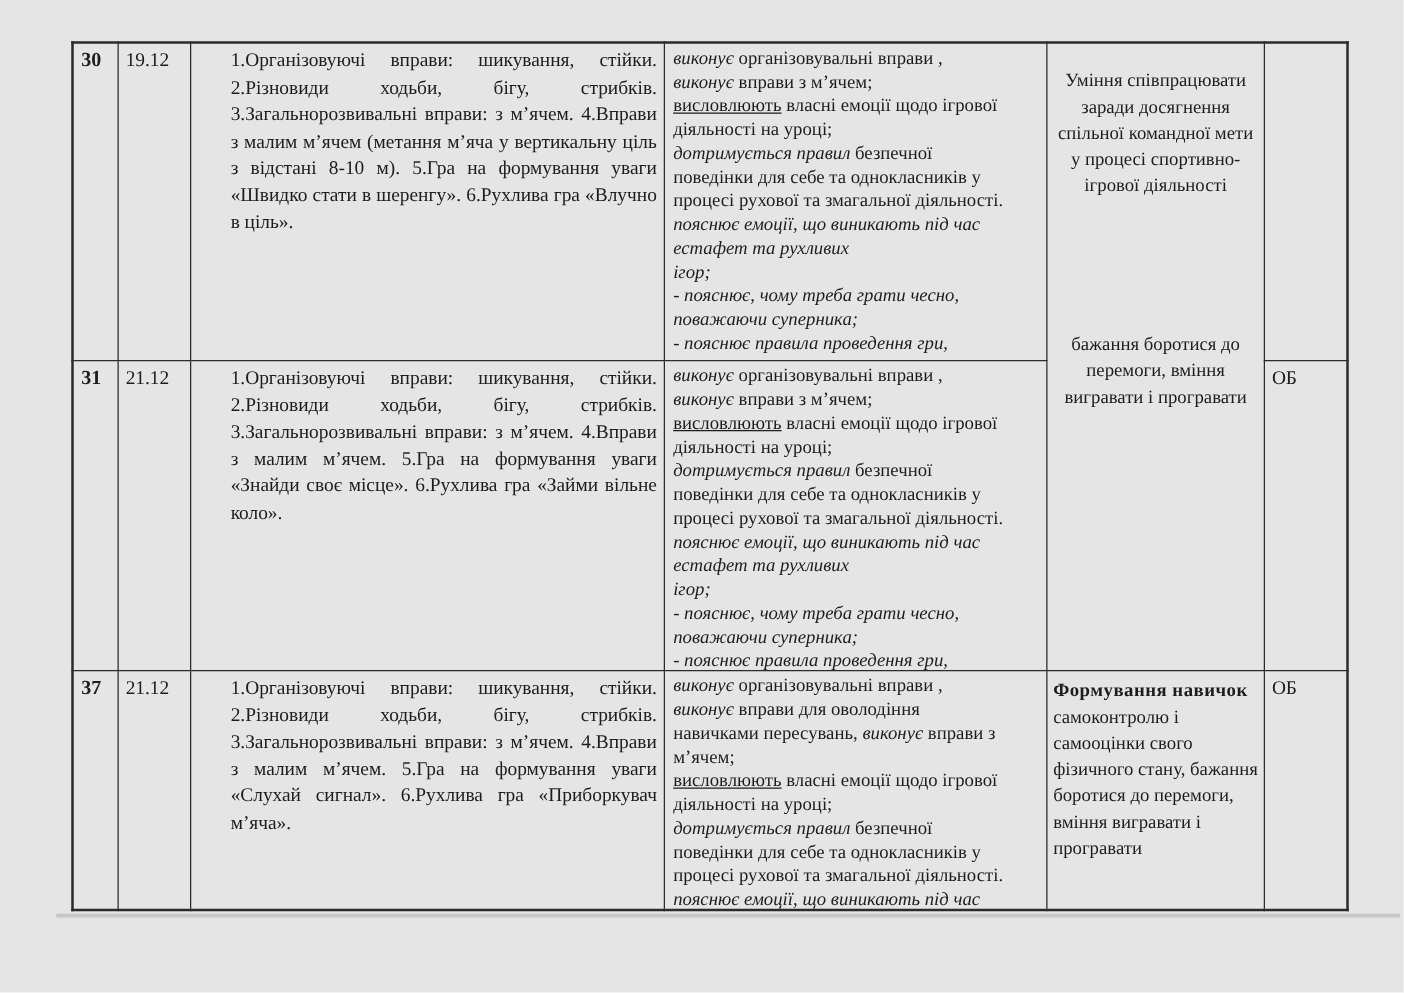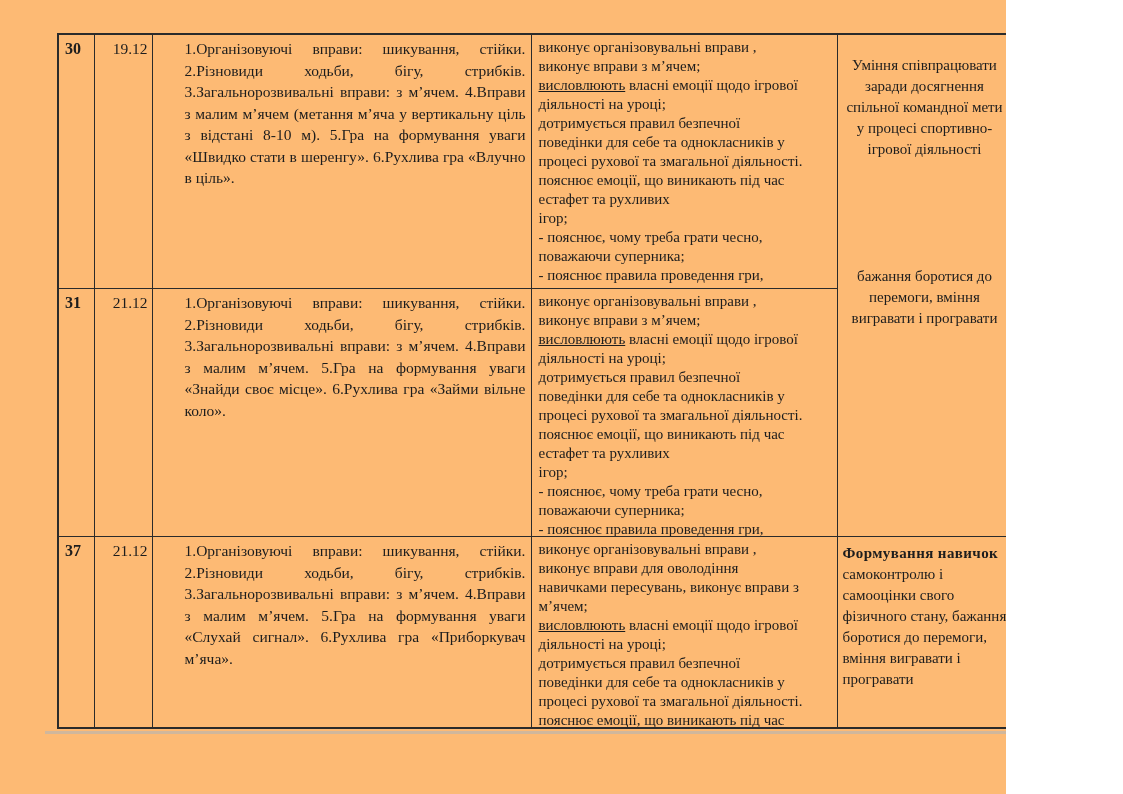--- a/index.html
+++ b/index.html
@@ -1,19 +1,19 @@
 <!DOCTYPE html>
 <html><head>
 <meta charset="utf-8">
 <style>
   html,body{margin:0;padding:0;background:#ffffff;}
   .page{
     position:relative;
-    width:1006px;height:794px;
-    background:#fdba74;
+    width:1123px;height:794px;
+    background:#e5e5e5;
     font-family:"Liberation Serif","DejaVu Serif",serif;
     color:#1d1d1d;
     overflow:hidden;
   }
   table.plan{
     position:absolute;left:57px;top:33px;
     width:1020px;
     border-collapse:collapse;
     table-layout:fixed;
   }
@@ -26,29 +26,29 @@
   .cin{
     box-sizing:border-box;
     overflow:hidden;
     padding:3px 4px 0 6px;
   }
   .h-r1{height:253px;}
   .h-r2{height:247px;}
   .h-r3{height:190px;}
   .h-merged{height:501px;text-align:center;}
   .c-num{font-weight:bold;font-size:16px;line-height:21px;}
-  .c-date{font-size:15.5px;line-height:21px;text-align:right;}
+  .c-date{font-size:15.5px;line-height:21px;}
   .c-content{font-size:15.5px;line-height:21.5px;text-align:justify;padding-right:5px;padding-left:32px;}
   .c-out{font-size:15px;line-height:19px;padding-left:7px;}
   .c-skill{font-size:15px;line-height:21px;padding-left:5px;padding-right:4px;}
   .c-mark{font-size:15.5px;line-height:21px;}
   .skill-p1{margin:17px 0 0 0;}
   .skill-p2{margin:106px 0 0 0;}
   .skill-p3{margin:3px 0 0 0;}
-  .run-i{}
+  .run-i{font-style:italic;}
   .run-u{text-decoration:underline;}
   .run-b{font-weight:bold;letter-spacing:0.4px;}
   .page-edge{
     position:absolute;left:45px;top:731px;
     width:1075px;height:3px;
     background:#b8b6b2;opacity:0.65;
   }
 </style>
 </head>
 <body>

